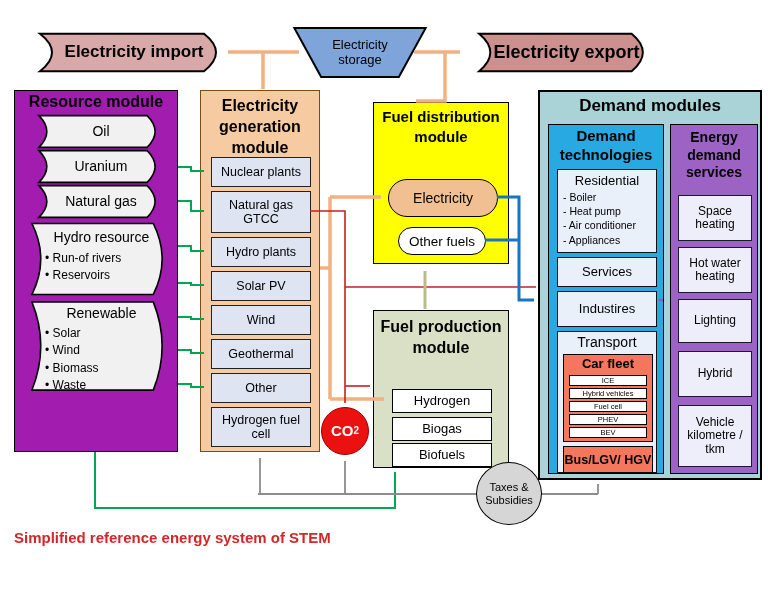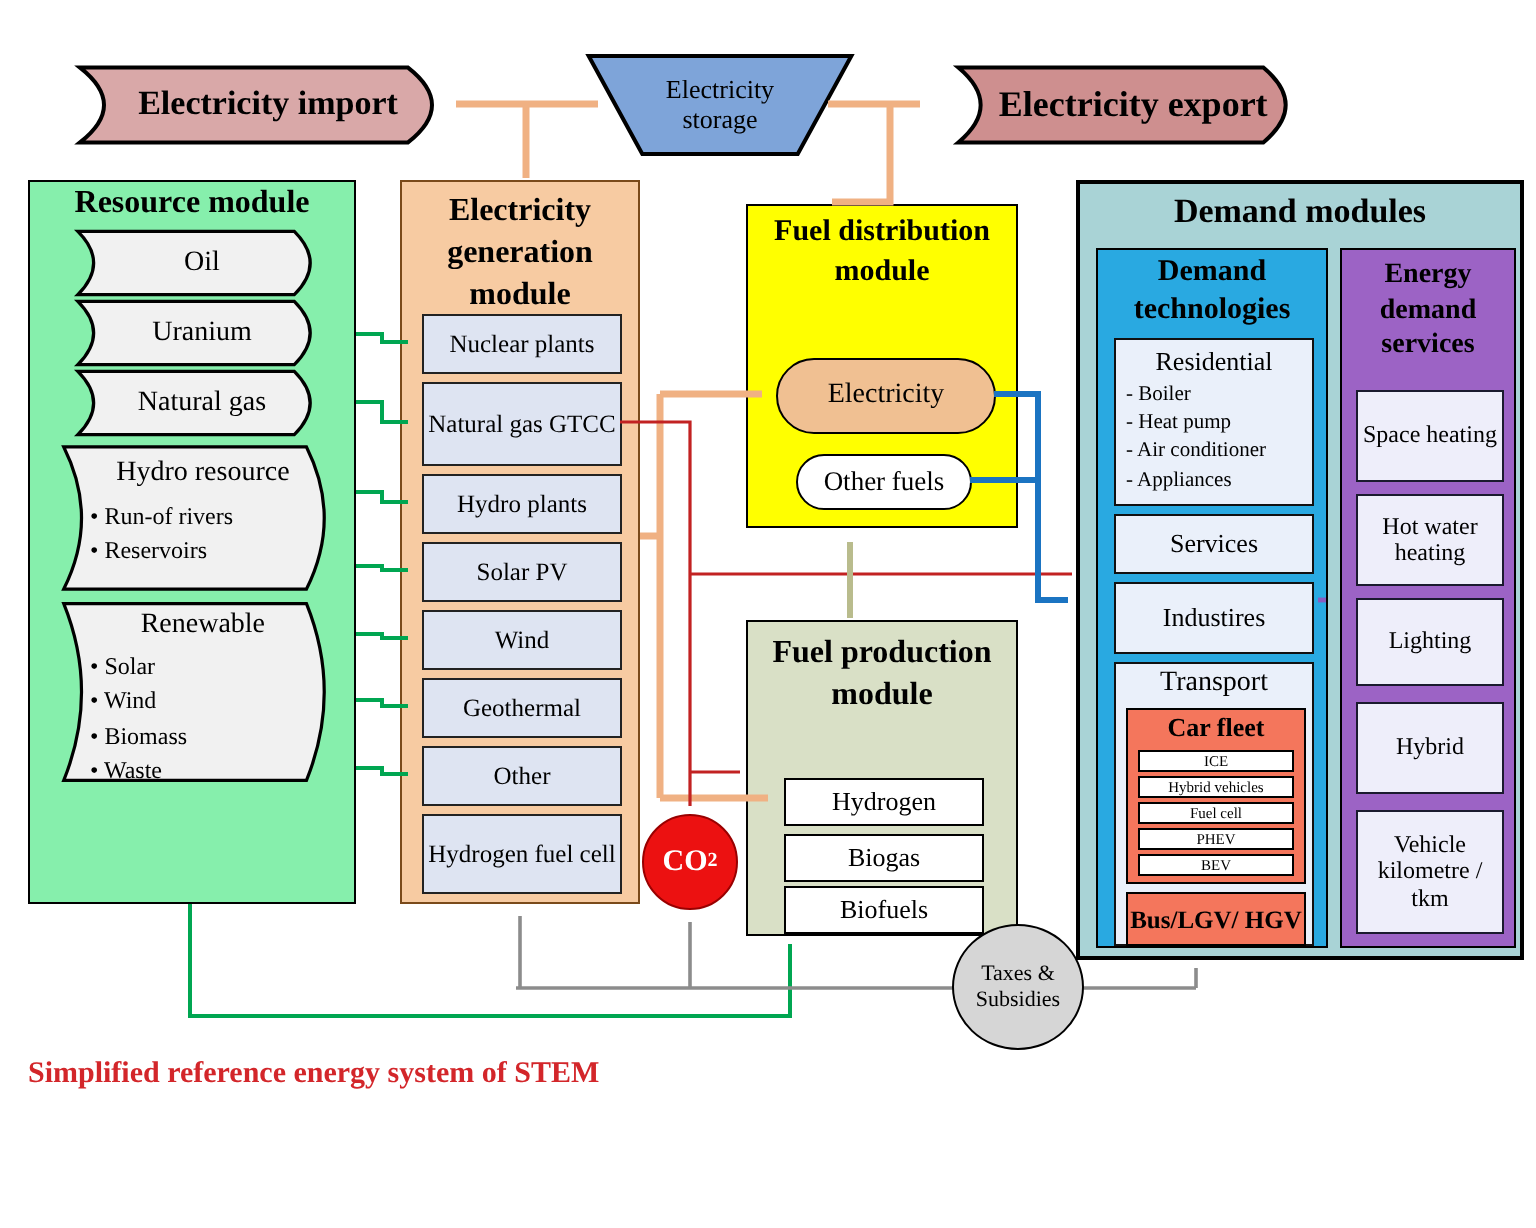--- a/index.html
+++ b/index.html
@@ -1,25 +1,25 @@
 <!DOCTYPE html>
 <html><head>
 <meta charset="utf-8">
 <style>
   html,body{margin:0;padding:0;background:#fff}
   .stage{position:relative;width:768px;height:614px;background:#fff;
-         font-family:Liberation Serif, serif;color:#000;overflow:hidden}
+         font-family:Liberation Sans, sans-serif;color:#000;overflow:hidden}
   .abs{position:absolute;box-sizing:border-box}
   .ctr{display:flex;align-items:center;justify-content:center;text-align:center;line-height:1.12}
   .tc{text-align:center}
   .b{font-weight:bold}
   svg.fillsvg{position:absolute;left:0;top:0;width:100%;height:100%;overflow:visible}
   .ribtxt{position:absolute;left:10%;right:4%;top:0;bottom:0;display:flex;align-items:center;justify-content:center;text-align:center;line-height:1.1}
   
-  .res-mod{background:#86efac;border:1.6px solid #000}
+  .res-mod{background:#a21caf;border:1.6px solid #000}
   .gen-mod{background:#F7CBA2;border:1.6px solid #7a4a1a}
   .gen-item{background:#DEE4F2;border:1.2px solid #222;font-size:12.5px}
   .dist-mod{background:#FFFF00;border:1.6px solid #000}
   .prod-mod{background:#D9E0C6;border:1.6px solid #000}
   .prod-item{background:#fff;border:1.2px solid #000;font-size:13px}
   .dem-mod{background:#A9D3D6;border:2px solid #000}
   .dt-mod{background:#29A9E1;border:1.5px solid #000}
   .dt-item{background:#EAF0FA;border:1.2px solid #111;font-size:13px}
   .eds-mod{background:#9C63C5;border:1.5px solid #000}
   .eds-item{background:#EEEEFA;border:1.2px solid #1a1a2e;font-size:12px}

